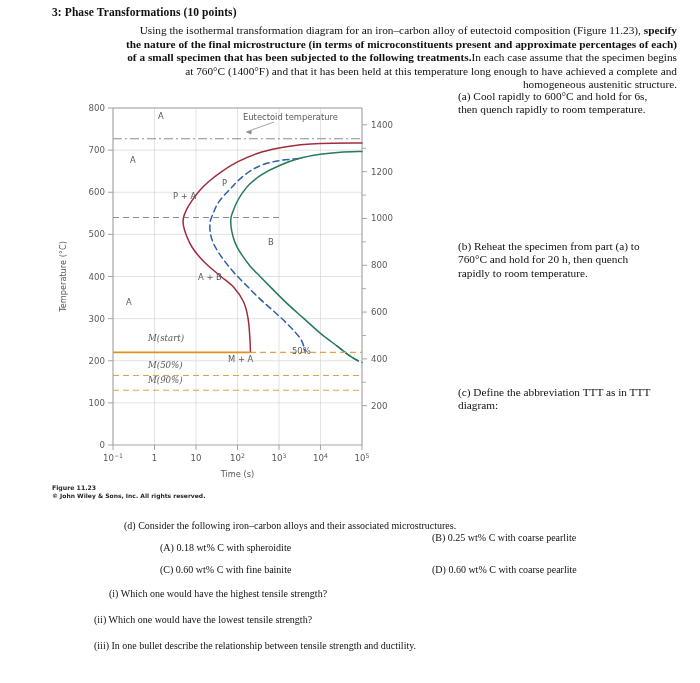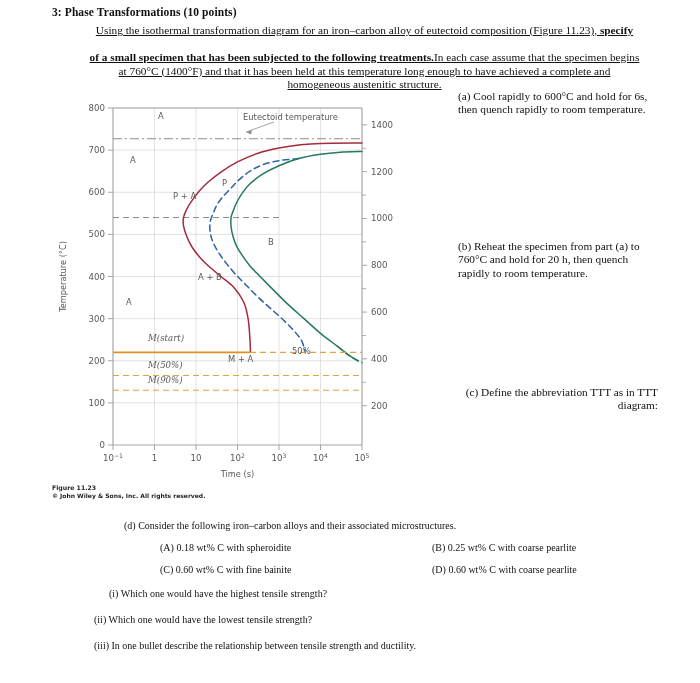--- a/index.html
+++ b/index.html
@@ -13,32 +13,32 @@
   }
   .page{position:relative;width:700px;height:538px;}
 
   
   .q-title{
     position:absolute;left:52px;top:6px;width:620px;
     font-weight:bold;font-size:11.5px;letter-spacing:.1px;
   }
   .q-body{
     position:absolute;left:52px;top:24px;width:625px;
-    font-size:11.3px;line-height:13.6px;text-align:center;text-decoration:underline;
+    font-size:11.3px;line-height:13.6px;text-align:right;
   }
   .q-body b{font-weight:bold;}
 
   
   .part{
     position:absolute;font-size:11.3px;line-height:13.4px;
     width:200px;
   }
   #part-a{left:458px;top:90px;}
   #part-b{left:458px;top:240px;}
-  #part-c{left:458px;top:386px;text-align:right;}
+  #part-c{left:458px;top:386px;}
 
   
   .figure{position:absolute;left:48px;top:100px;width:345px;height:400px;}
   .fig-caption{
     position:absolute;left:52px;top:484px;width:300px;
     font-family:"DejaVu Sans", sans-serif;
     font-size:6.2px;line-height:8.4px;font-weight:bold;color:#231f20;
   }
   .fig-caption .copy{font-size:6px;}
 
@@ -59,37 +59,37 @@
   .chart-annot-i{
     font-family:"DejaVu Serif", serif;
     font-style:italic;font-size:8.6px;fill:#58595b;
   }
 
   
   .bottom{position:absolute;left:0;top:520px;width:700px;}
   .bt-line{position:absolute;font-size:10px;}
   #d-intro{left:124px;top:0px;}
   #optA{left:160px;top:22px;}
-  #optB{left:432px;top:22px;}
+  #optB{left:432px;top:12px;}
   #optC{left:160px;top:44px;}
   #optD{left:432px;top:44px;}
   #qi{left:94px;top:68px;margin-left:15px;}
   #qii{left:94px;top:94px;}
   #qiii{left:94px;top:120px;}
 </style>
 </head>
 <body>
 
 <div class="page">
 
   <div class="q-title">3: Phase Transformations (10 points)</div>
 
   <div class="q-body">
     <span>Using the isothermal transformation diagram for an iron–carbon alloy of eutectoid composition (Figure 11.23), </span><b>specify</b><br>
-    <br>
+    <b>the nature of the final microstructure (in terms of microconstituents present and approximate percentages of each)</b><br>
     <b>of a small specimen that has been subjected to the following treatments.</b><span>In each case assume that the specimen begins </span><br>
     <span>at 760°C (1400°F) and that it has been held at this temperature long enough to have achieved a complete and </span><br>
     <span>homogeneous austenitic structure.</span>
   </div>
 
   <div class="part" id="part-a">(a) Cool rapidly to 600°C and hold for 6s, then quench rapidly to room temperature.</div>
   <div class="part" id="part-b">(b) Reheat the specimen from part (a) to 760°C and hold for 20 h, then quench rapidly to room temperature.</div>
   <div class="part" id="part-c">(c) Define the abbreviation TTT as in TTT diagram:</div>
 
   <div class="figure">

